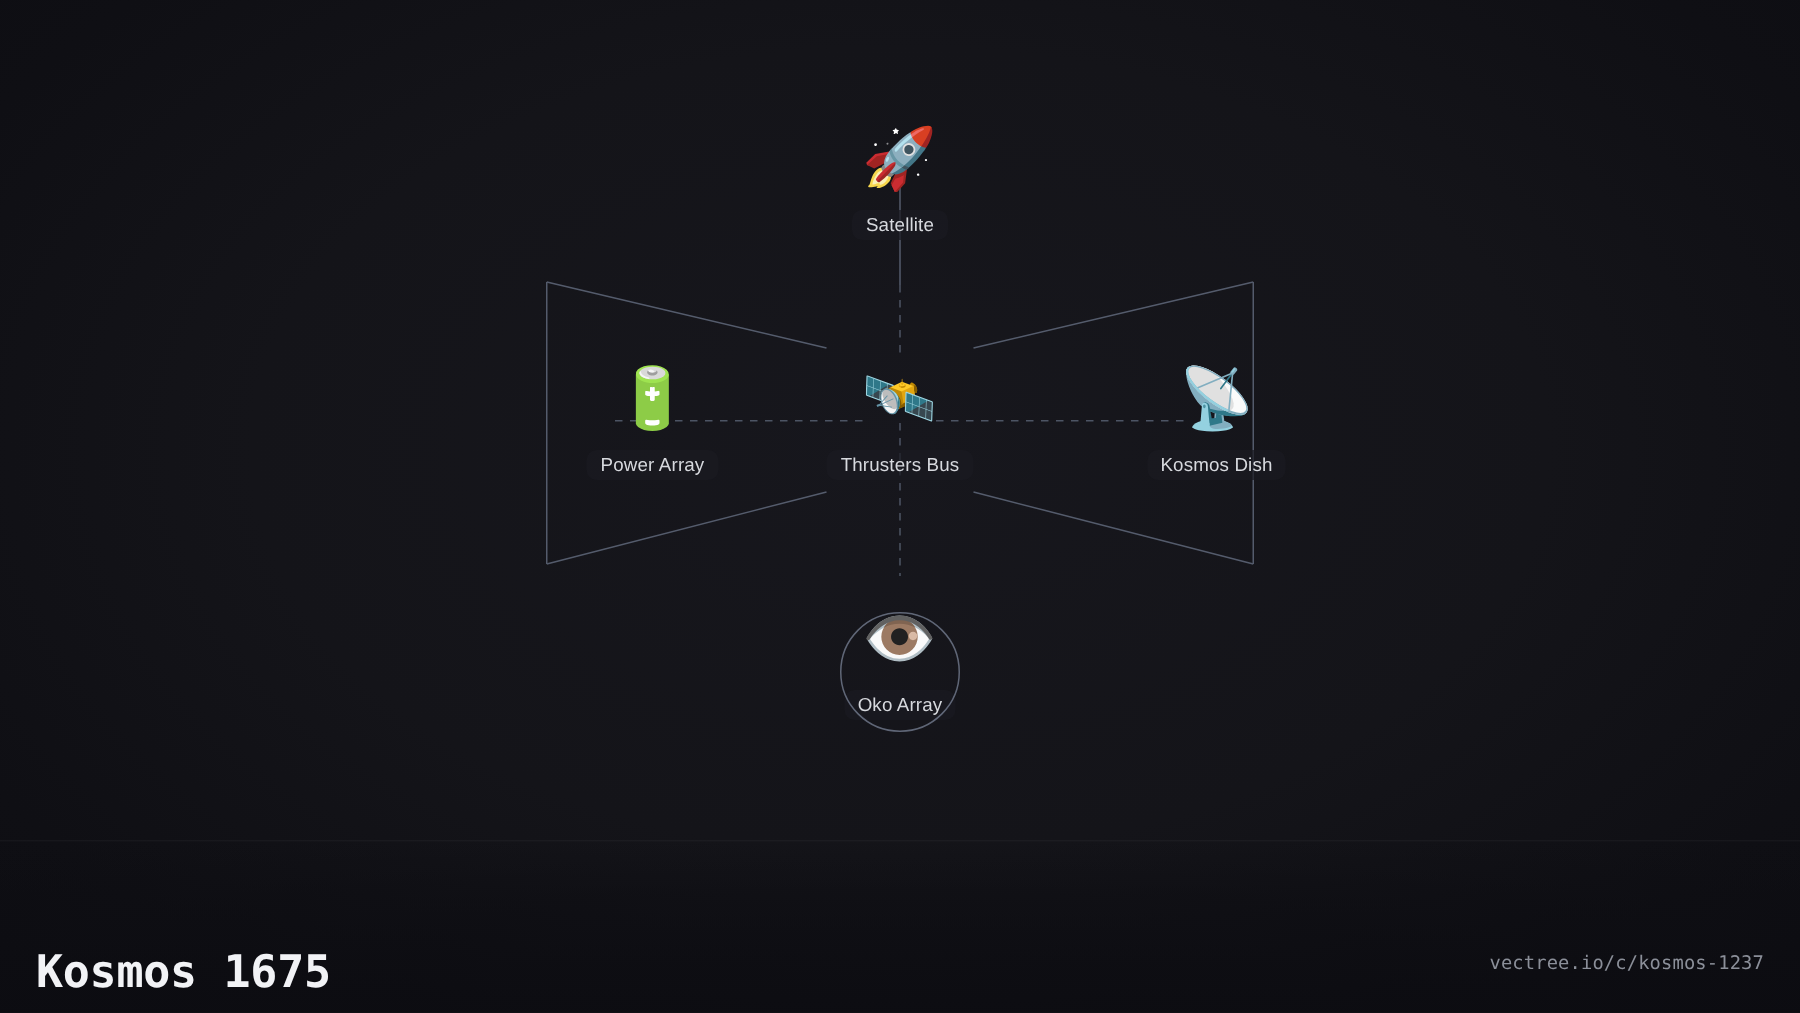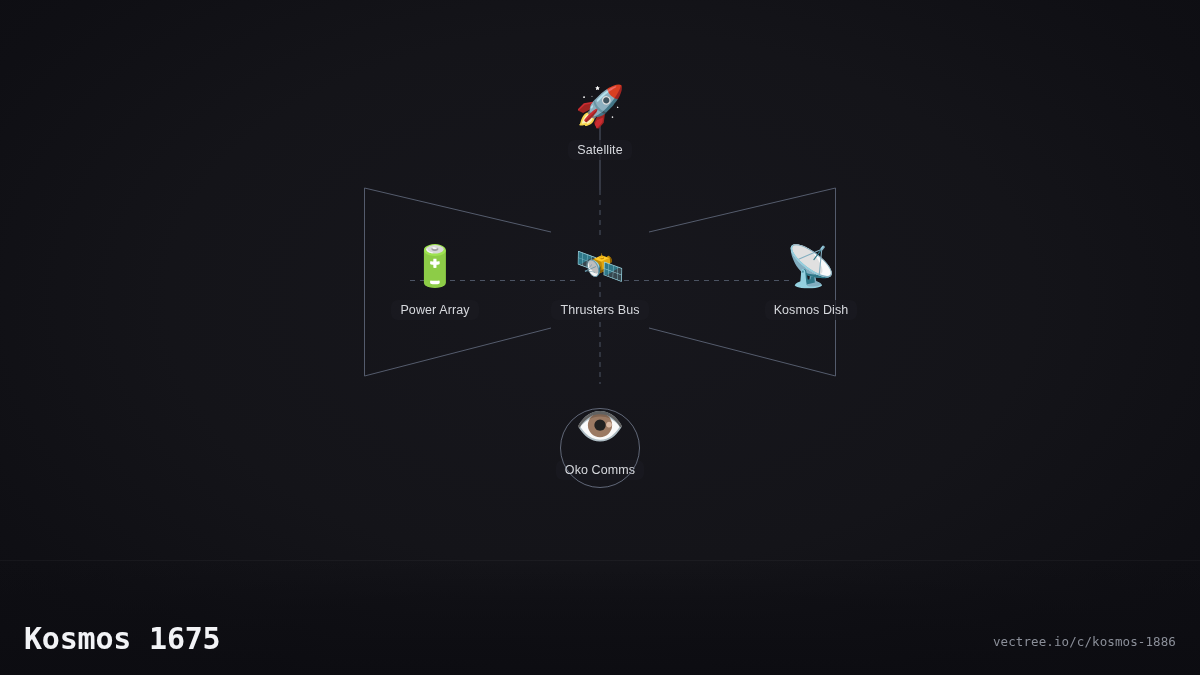--- a/index.html
+++ b/index.html
@@ -76,21 +76,21 @@
     display:flex; align-items:center; justify-content:center;
     box-shadow:0 0 0 1px rgba(160,110,235,0.22) inset;
     flex:0 0 auto;
   }
   #brand-name {
     font-family:"DejaVu Sans Mono", monospace;
     font-size:13.5px; font-weight:700; color:#eceef2;
     letter-spacing:0.2px;
   }
   #title {
-    position:absolute; left:24px; bottom:19px;
+    position:absolute; left:24px; bottom:9px;
     font-family:"DejaVu Sans Mono", monospace;
     font-size:30px; font-weight:700; color:#f2f3f6;
     letter-spacing:-0.2px;
     margin-top:38px;
   }
   #permalink {
     position:absolute; right:24px; bottom:26px;
     font-family:"DejaVu Sans Mono", monospace;
     font-size:12.5px; color:#8b8f99;
     letter-spacing:0.1px;
@@ -141,24 +141,24 @@
   </div>
 
   <div class="node" style="left:811px; top:280px;">
     <div class="node-glyph">📡</div>
     <div class="node-label">Kosmos Dish</div>
   </div>
 
   <div class="node" style="left:600px; top:440px;">
     <div class="node-ring"></div>
     <div class="node-glyph">👁️</div>
-    <div class="node-label">Oko Comms</div>
+    <div class="node-label">Oko Array</div>
   </div>
 
   <div id="footer-rule"></div>
   <div id="footer-band"></div>
 
 
   <div id="title">Kosmos 1675</div>
 
-  <div id="permalink">vectree.io/c/kosmos-1886</div>
+  <div id="permalink">vectree.io/c/kosmos-1237</div>
 
 </div>
 
 </body></html>

